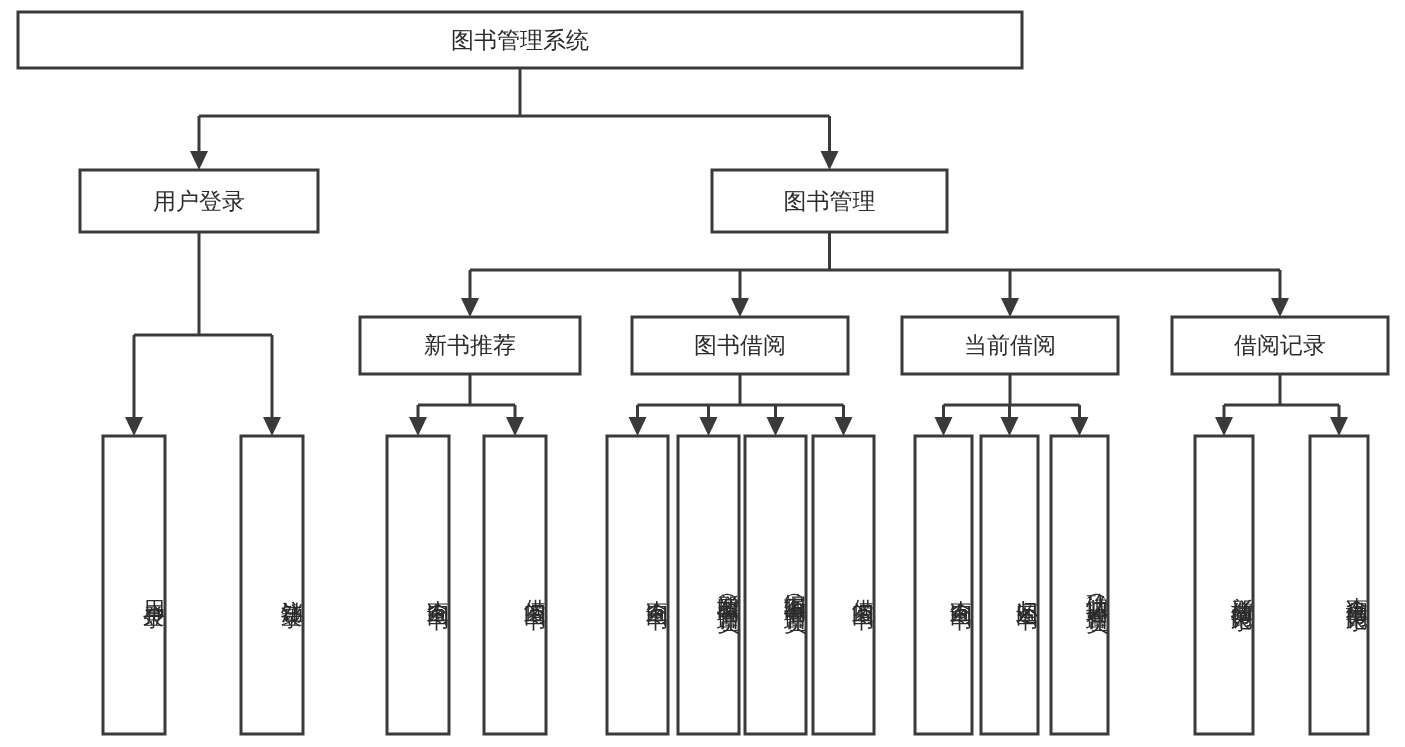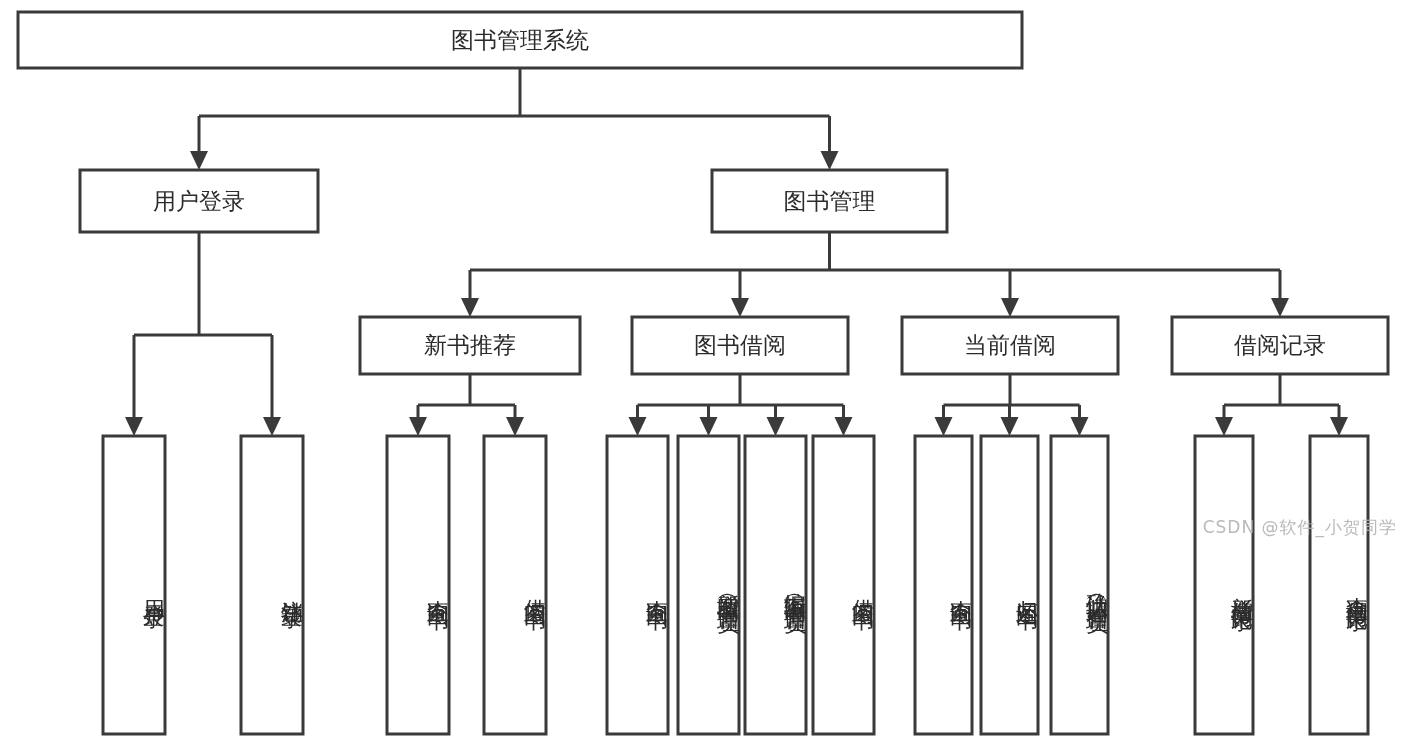--- a/index.html
+++ b/index.html
@@ -209,14 +209,13 @@
       <div class="leaf-label" style="left: 607px; top: 450px; width: 61px; height: 276px;">查询图书</div>
       <div class="leaf-label" style="left: 678px; top: 450px; width: 61px; height: 276px;">新增图书（管理员）</div>
       <div class="leaf-label" style="left: 745px; top: 450px; width: 61px; height: 276px;">编辑图书（管理员）</div>
       <div class="leaf-label" style="left: 813px; top: 450px; width: 61px; height: 276px;">借阅图书</div>
       <div class="leaf-label" style="left: 915px; top: 450px; width: 57px; height: 276px;">查询图书</div>
       <div class="leaf-label" style="left: 981px; top: 450px; width: 57px; height: 276px;">归还图书</div>
       <div class="leaf-label" style="left: 1051px; top: 450px; width: 57px; height: 276px;">确认归还（管理员）</div>
       <div class="leaf-label" style="left: 1195px; top: 450px; width: 58px; height: 276px;">新增借阅记录</div>
       <div class="leaf-label" style="left: 1310px; top: 450px; width: 58px; height: 276px;">查询借阅记录</div>
     </div>
-  <div class="watermark">CSDN @软件_小贺同学</div>
 </div>
 
 </body></html>

